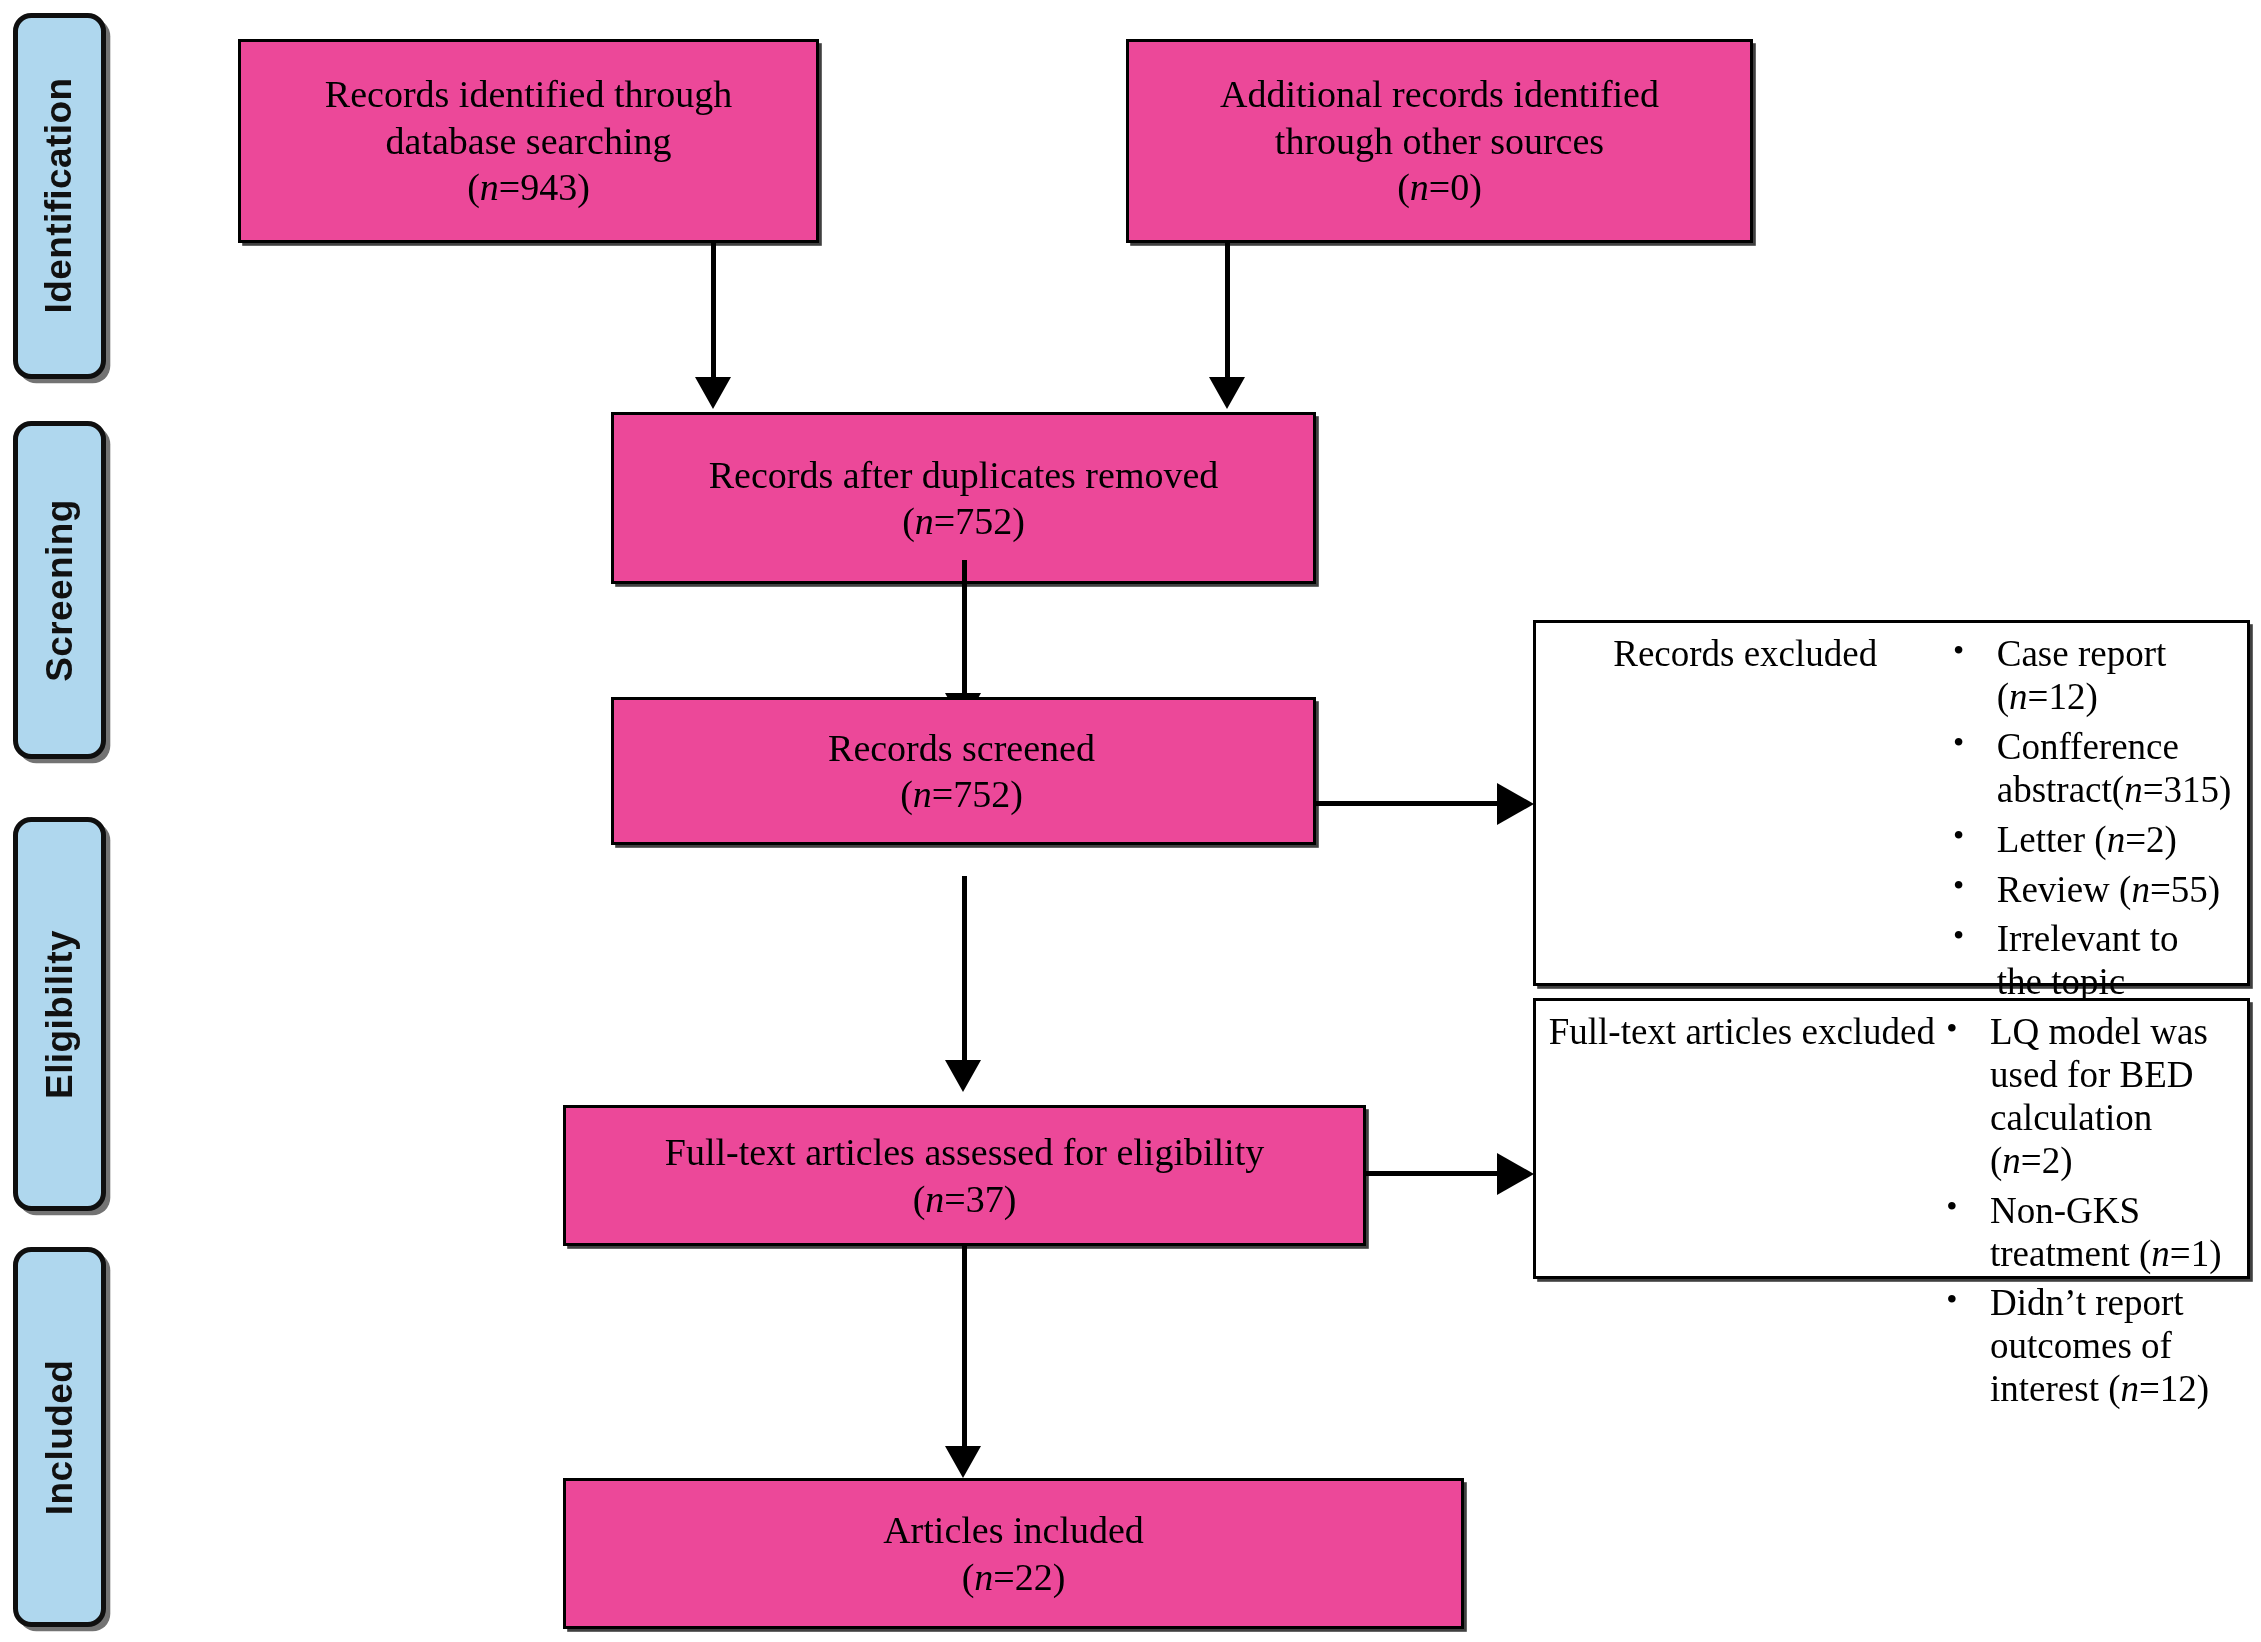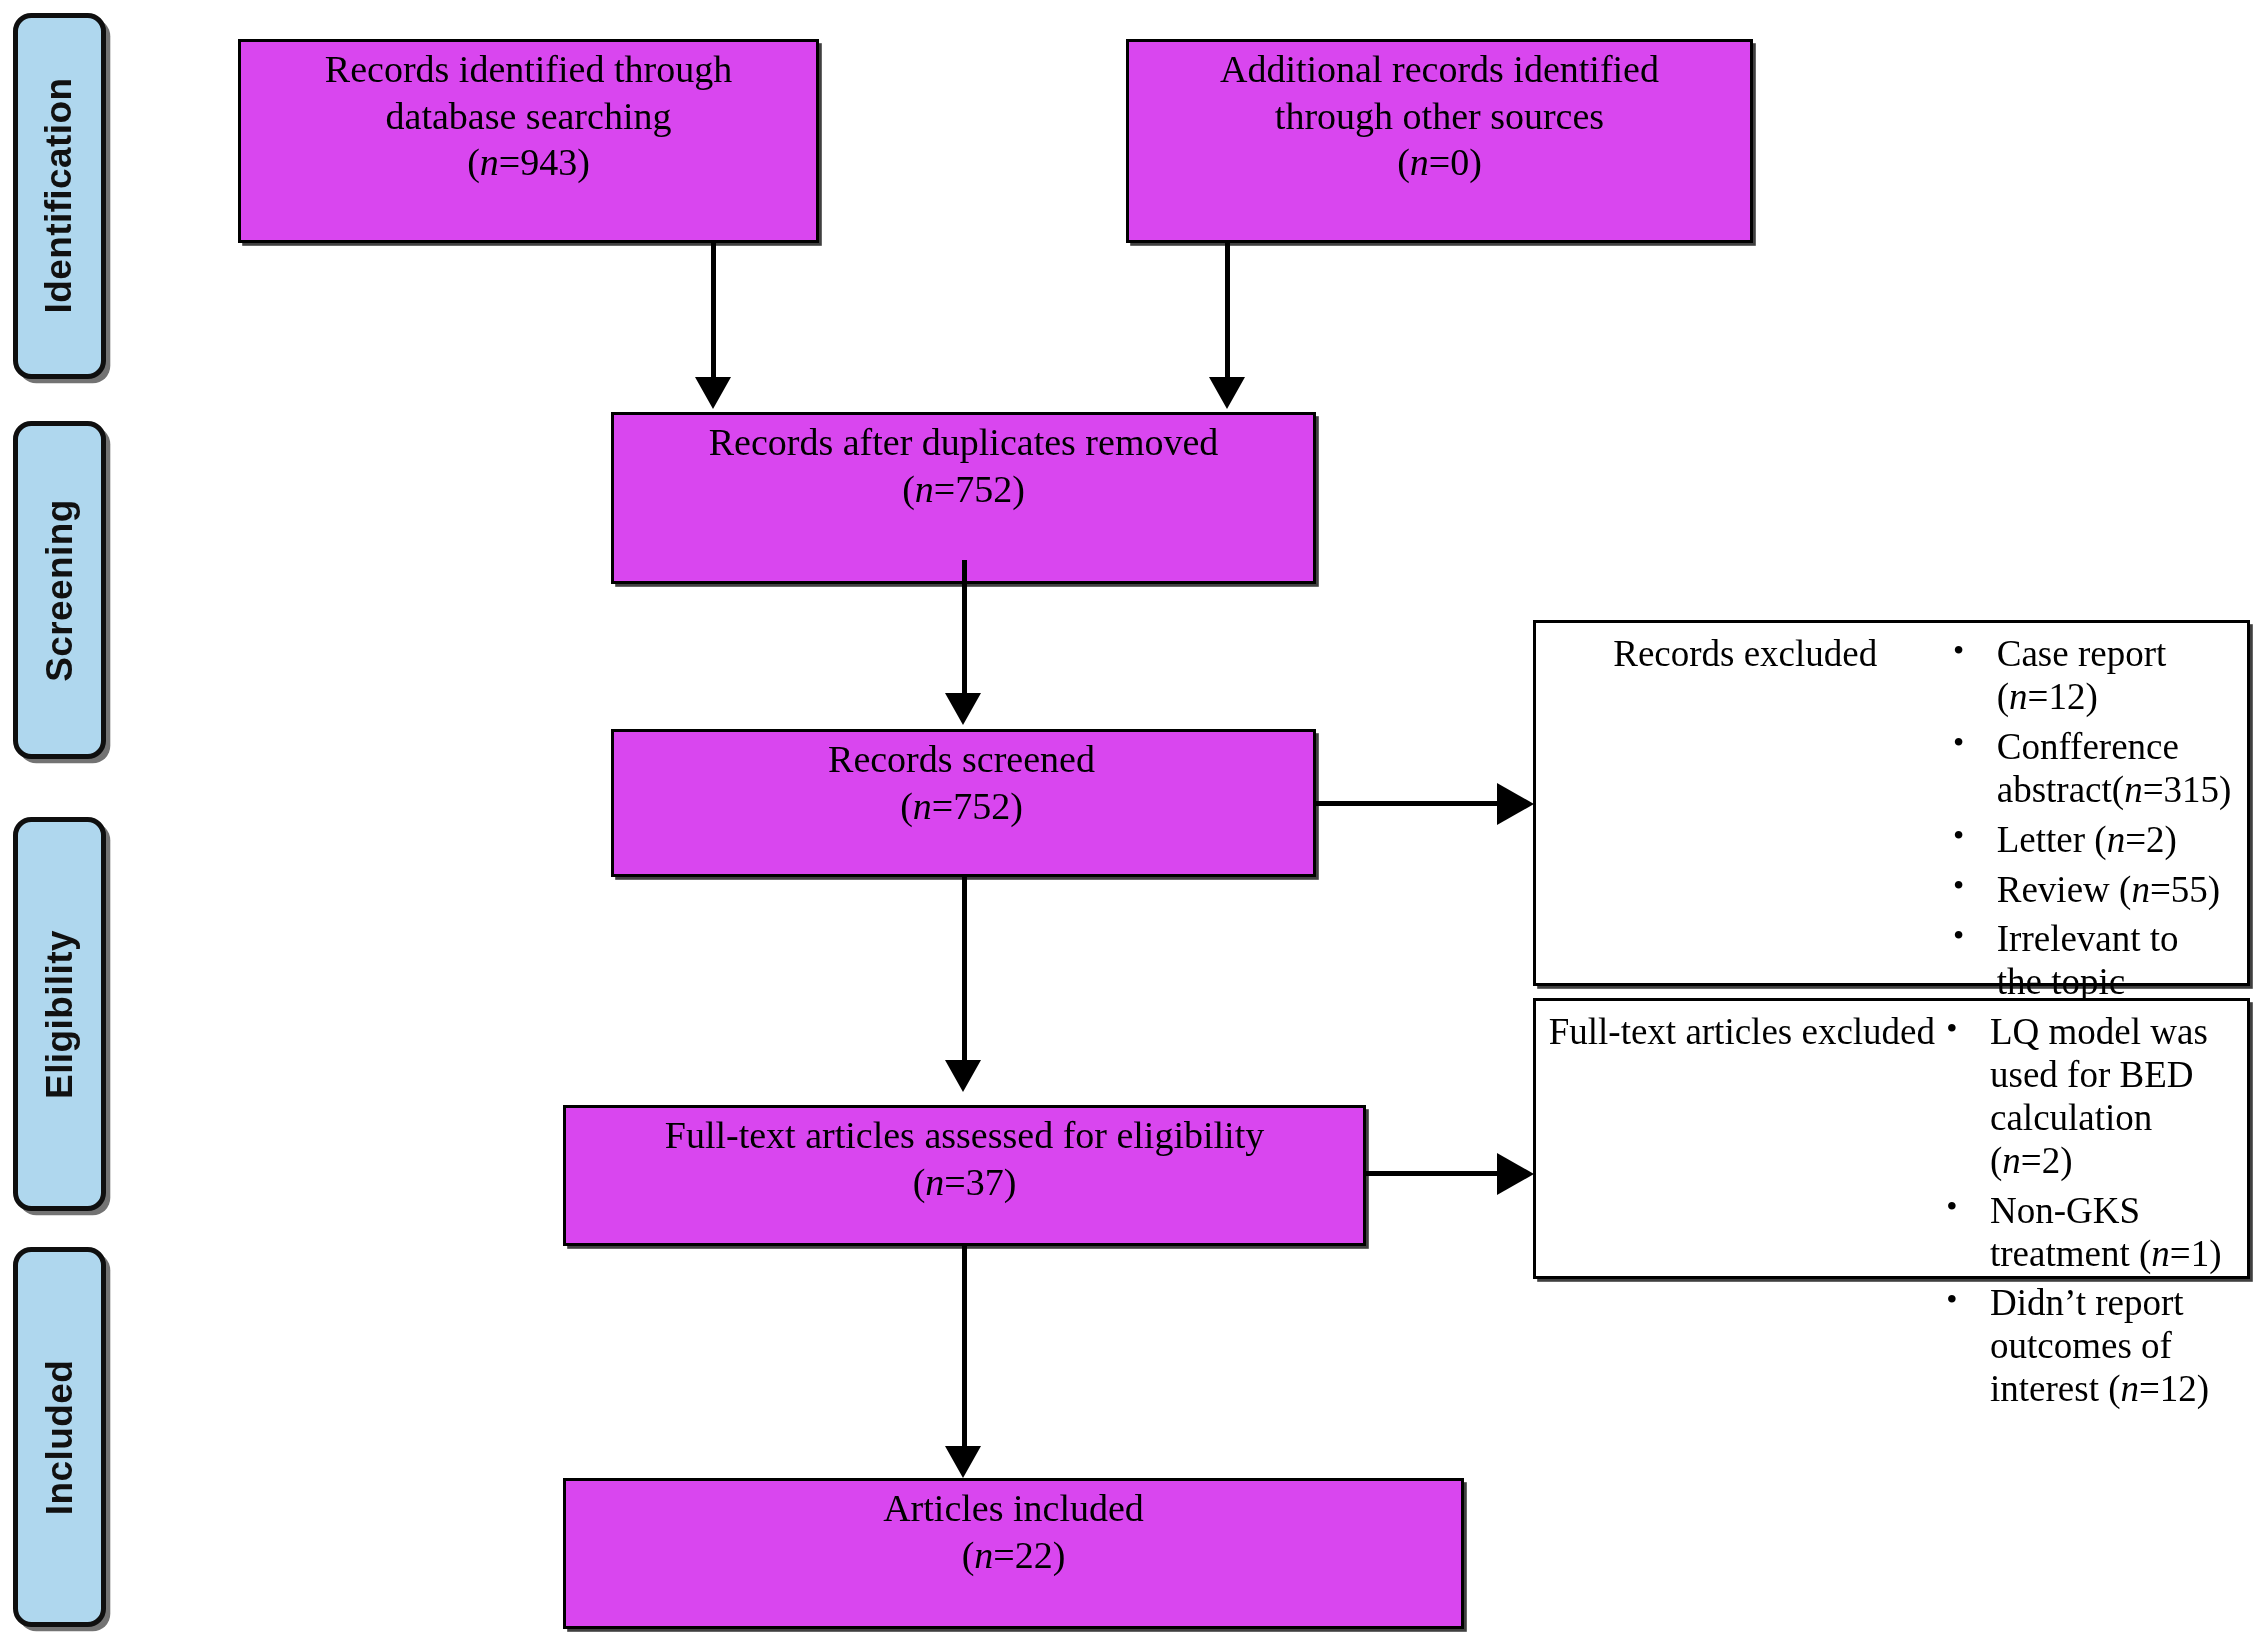--- a/index.html
+++ b/index.html
@@ -36,27 +36,28 @@
     font-weight: 700;
     font-size: 37px;
     letter-spacing: 0.4px;
     color: #111111;
     line-height: 1;
   }
 
   
   .flow-box {
     position: absolute;
-    background: #d946ef;
+    background: #ec4899;
     border: 3.5px solid #000000;
     box-sizing: border-box;
     box-shadow: 3.5px 3.5px 0 -0.7px rgba(0,0,0,0.75);
     display: flex;
     flex-direction: column;
     align-items: center;
+    justify-content: center;
     text-align: center;
     color: #000000;
     font-size: 38px;
     line-height: 1.22;
     padding: 4.2px 10px;
   }
   .flow-box .line { display: block; white-space: nowrap; }
   .flow-box i { font-style: italic; }
 
   
@@ -167,21 +168,21 @@
   <div class="v-head" style="left:1209px; top:377px;"></div>
 
   <div class="flow-box" style="left:611px; top:412px; width:705px; height:172px;">
     <span class="line">Records after  duplicates  removed</span>
     <span class="line"><span>(</span><i>n</i><span>=752)</span></span>
   </div>
 
   <div class="v-stem" style="left:962px; top:560px; height:138px;"></div>
   <div class="v-head" style="left:945px; top:693px;"></div>
 
-  <div class="flow-box" style="left:611px; top:729px; width:705px; height:148px;padding-left:6px;">
+  <div class="flow-box" style="left:611px; top:697px; width:705px; height:148px;padding-left:6px;">
     <span class="line">Records screened</span>
     <span class="line"><span>(</span><i>n</i><span>=752)</span></span>
   </div>
 
   <div class="h-stem" style="left:1316px; top:801px; width:183px;"></div>
   <div class="h-head" style="left:1497px; top:783px;"></div>
 
   <div class="excl-box" style="left:1533px; top:620px; width:717px; height:366px;">
     <div class="excl-title">Records excluded</div>
     <ul class="excl-list">

